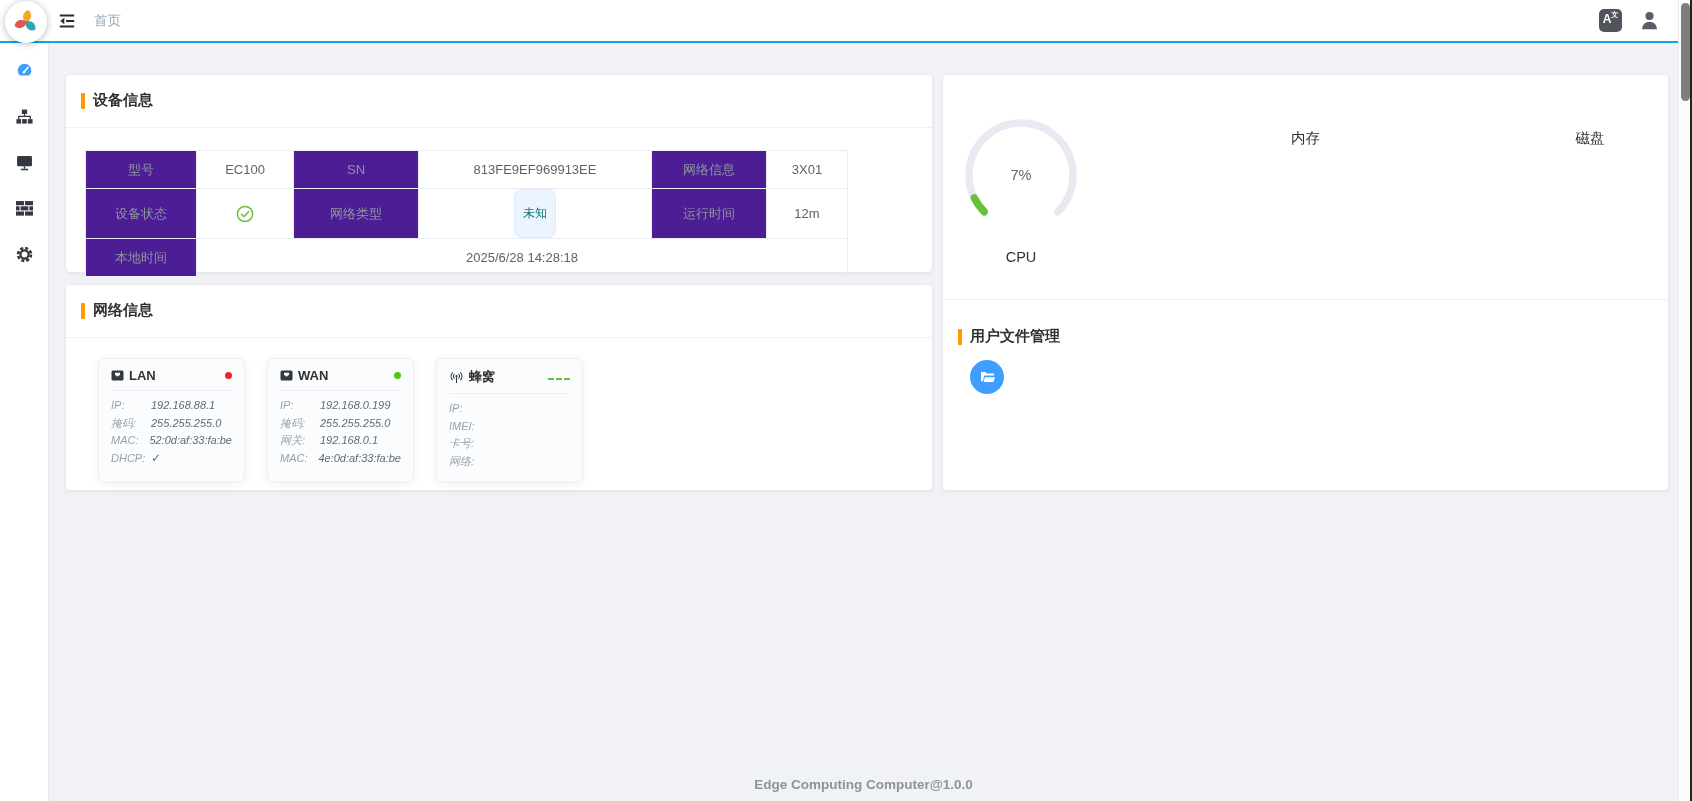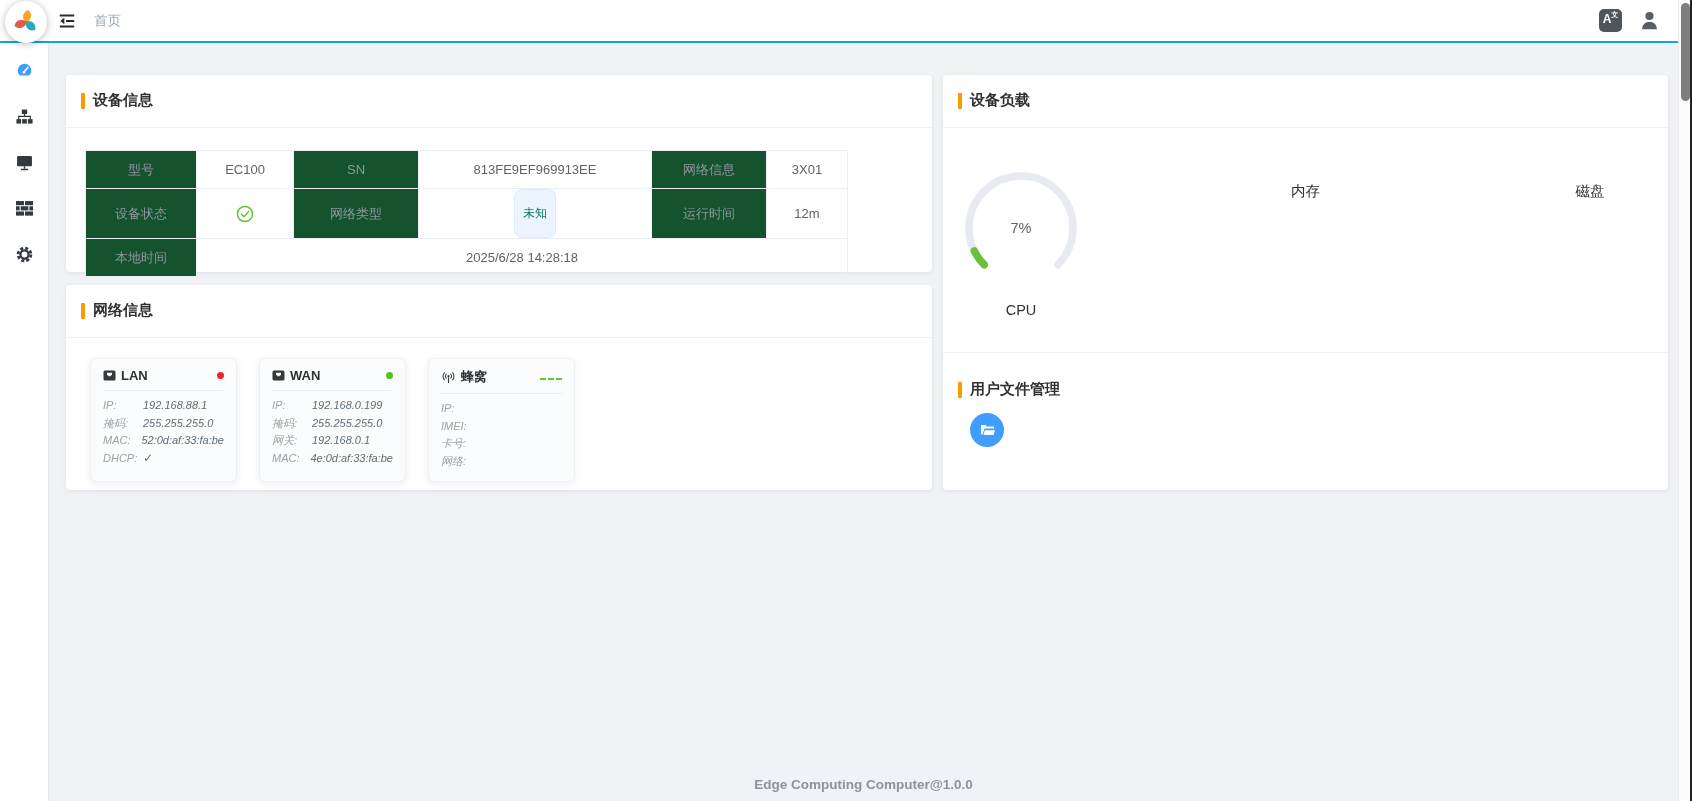--- a/index.html
+++ b/index.html
@@ -39,25 +39,25 @@
   .card-network { height:205px; }
   .right-card { flex:1; height:415px; }
   .card-header { display:flex; align-items:center; padding:16px 15px 17px; border-bottom:1px solid #f0f1f3; }
   .card-header.no-border { border-bottom:none; padding:27px 15px 0; }
   .accent-bar { width:4px; height:16px; border-radius:1px; margin-right:8px; }
   .card-title { font-size:15px; font-weight:bold; color:#303133; }
   
   .dev-table { border-collapse:collapse; margin:22px 0 0 19px; width:762px;
                table-layout:fixed; font-size:13px; }
   .dev-table td { border:1px solid #ebeef5; height:38px; padding:0 12px; color:#606266; }
-  .dev-table td.lbl { background:#14532d; color:#8f959e; }
+  .dev-table td.lbl { background:#4c1d95; color:#8f959e; }
   .status-badge { display:inline-block; background:#ecf5ff; border:1px solid #d9ecff;
                   color:#0f766e; font-size:12px; padding:15px 8px; border-radius:8px; line-height:17px; }
   
-  .net-cards { display:flex; gap:22px; padding:20px 0 0 24px; }
+  .net-cards { display:flex; gap:22px; padding:20px 0 0 32px; }
   .net-card { width:147px; height:124px; background:#fbfcfd; border:1px solid #eef0f4;
               border-radius:6px; box-shadow:0 2px 8px rgba(31,45,61,.07); padding:9px 12px; }
   .net-head { display:flex; align-items:center; gap:5px; font-size:13px; font-weight:bold; color:#303133; }
   .dot { width:7px; height:7px; border-radius:50%; margin-left:auto; }
   .cell-dash { width:22px; border-top:2px dashed #67c23a; margin-left:auto; margin-top:4px; }
   .net-div { border-top:1px solid #ebeef5; margin:7px 0 6px; }
   .net-row { display:flex; font-size:11px; line-height:17.5px;font-style:italic; }
   .net-row .nl { width:40px; color:#9aa1a9; }
   .net-row .nv { color:#5f6b77; }
   .dhcp-check { color:#7d8a95; font-size:12px; }
@@ -299,24 +299,20 @@
             <div class="net-row">
                 <span class="nl">网络:</span>
                 <span class="nv"></span>
               </div>
           </div>
         </div>
       </div>
     </div>
 
     <div class="card right-card">
-      <div class="card-header">
-        <span class="accent-bar" style="background: rgb(255, 153, 0);"></span>
-        <span class="card-title">设备负载</span>
-      </div>
       <div class="gauges">
         <div class="gauge-col">
           <div class="gauge-wrap">
             <svg width="120" height="120" viewBox="0 0 120 120">
                 <path d="M 23.23 96.77 A 52 52 0 1 1 96.77 96.77" fill="none" stroke="#e7ebf1" stroke-width="7.5" stroke-linecap="round"></path>
                 <path d="M 23.23 96.77 A 52 52 0 0 1 13.30 82.88" fill="none" stroke="#67c23a" stroke-width="7.5" stroke-linecap="round"></path>
               </svg>
             <div class="gauge-pct">7%</div>
           </div>
           <div class="gauge-label">CPU</div>

